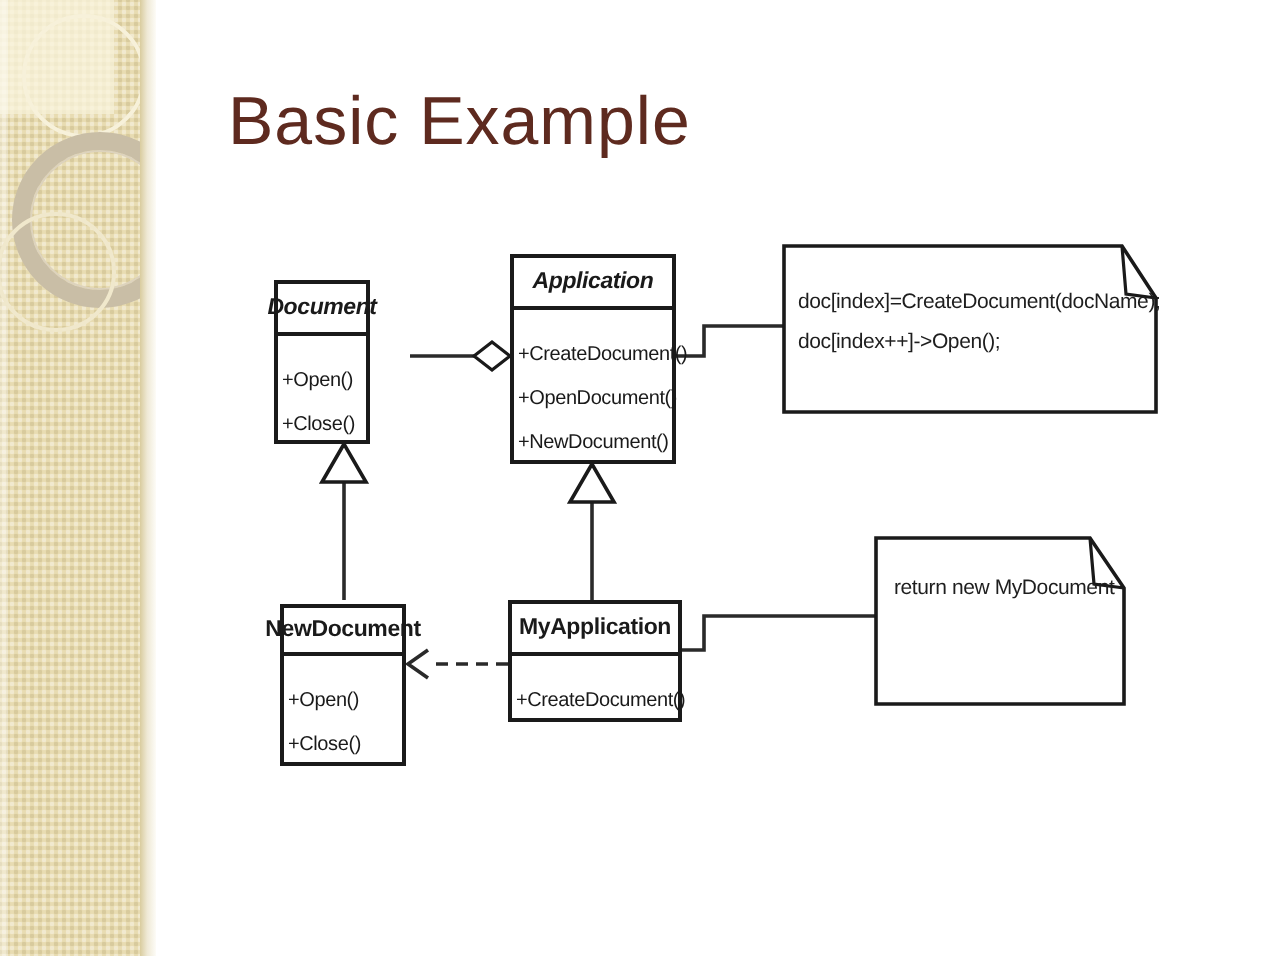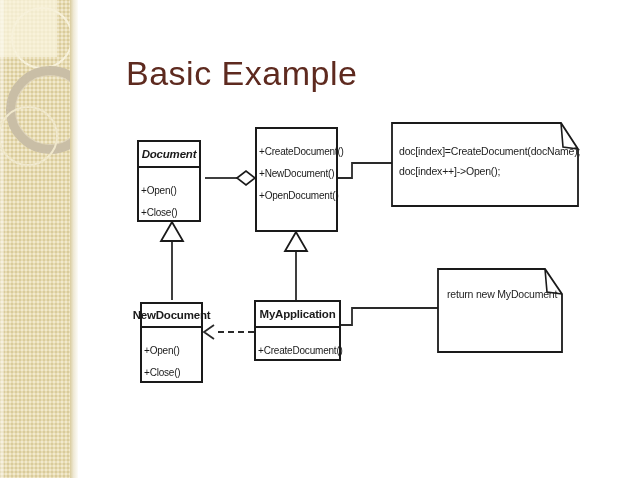--- a/index.html
+++ b/index.html
@@ -21,40 +21,40 @@
   .deco-square{position:absolute;left:0;top:0;width:57px;height:57px;background:rgba(250,244,221,.75);}
   .ring-thin-1{position:absolute;left:11px;top:7px;width:58px;height:58px;border:2px solid #f7f1da;border-radius:50%;}
   .ring-thick{position:absolute;left:6px;top:66px;width:70px;height:70px;border:9px solid #c9bea6;border-radius:50%;box-shadow:inset 0 0 0 1px #ddd3bd;}
   .ring-thin-2{position:absolute;left:-2px;top:106px;width:56px;height:56px;border:2px solid #f0e8cc;border-radius:50%;}
   .sidebar-edge{
     position:absolute;left:70px;top:0;width:8px;height:478px;
     background:linear-gradient(90deg,#d9cc9e 0%,#efe9d5 45%,#fdfcf7 100%);
   }
   
   .slide-title{
-    position:absolute;left:110px;top:38px;margin:16px;
+    position:absolute;left:110px;top:38px;margin:4px;
     font-size:34px;font-weight:400;letter-spacing:.5px;color:#5e2a1f;
   }
   
   .connectors{position:absolute;left:0;top:0;width:638px;height:478px;}
   
   .uml-class{
     position:absolute;background:#ffffff;border:2px solid #1a1a1a;box-sizing:border-box;
     color:#1a1a1a;
   }
   .uml-class .title{
     display:flex;align-items:center;justify-content:center;
     border-bottom:2px solid #1a1a1a;
     font-size:11.5px;font-weight:700;letter-spacing:-.2px;white-space:nowrap;
   }
   .uml-class.abstract .title{font-style:italic;}
   .uml-class .methods{
     padding:12px 2px;font-size:10px;line-height:22px;letter-spacing:-.2px;white-space:nowrap;
   }
-  .c-document{left:137px;top:140px;width:64px;height:82px;}
+  .c-document{left:137px;top:140px;width:48px;height:82px;}
   .c-document .title{height:24px;}
   .c-application{left:255px;top:127px;width:83px;height:105px;}
   .c-application .title{height:24px;}
   .c-mydocument{left:140px;top:302px;width:63px;height:81px;}
   .c-mydocument .title{height:22px;}
   .c-myapplication{left:254px;top:300px;width:87px;height:61px;}
   .c-myapplication .title{height:24px;}
   
   .note-text{
     position:absolute;color:#1e1e1e;font-size:10.5px;line-height:20px;
@@ -108,24 +108,25 @@
 
   <div class="uml-class abstract c-document">
     <div class="title">Document</div>
     <div class="methods">
       <div>+Open()</div>
       <div>+Close()</div>
     </div>
   </div>
 
   <div class="uml-class abstract c-application">
+    <div class="title">Application</div>
     <div class="methods">
       <div>+CreateDocument()</div>
+      <div>+OpenDocument()</div>
       <div>+NewDocument()</div>
-      <div>+OpenDocument()</div>
     </div>
   </div>
 
   <div class="uml-class c-mydocument">
     <div class="title">NewDocument</div>
     <div class="methods">
       <div>+Open()</div>
       <div>+Close()</div>
     </div>
   </div>

